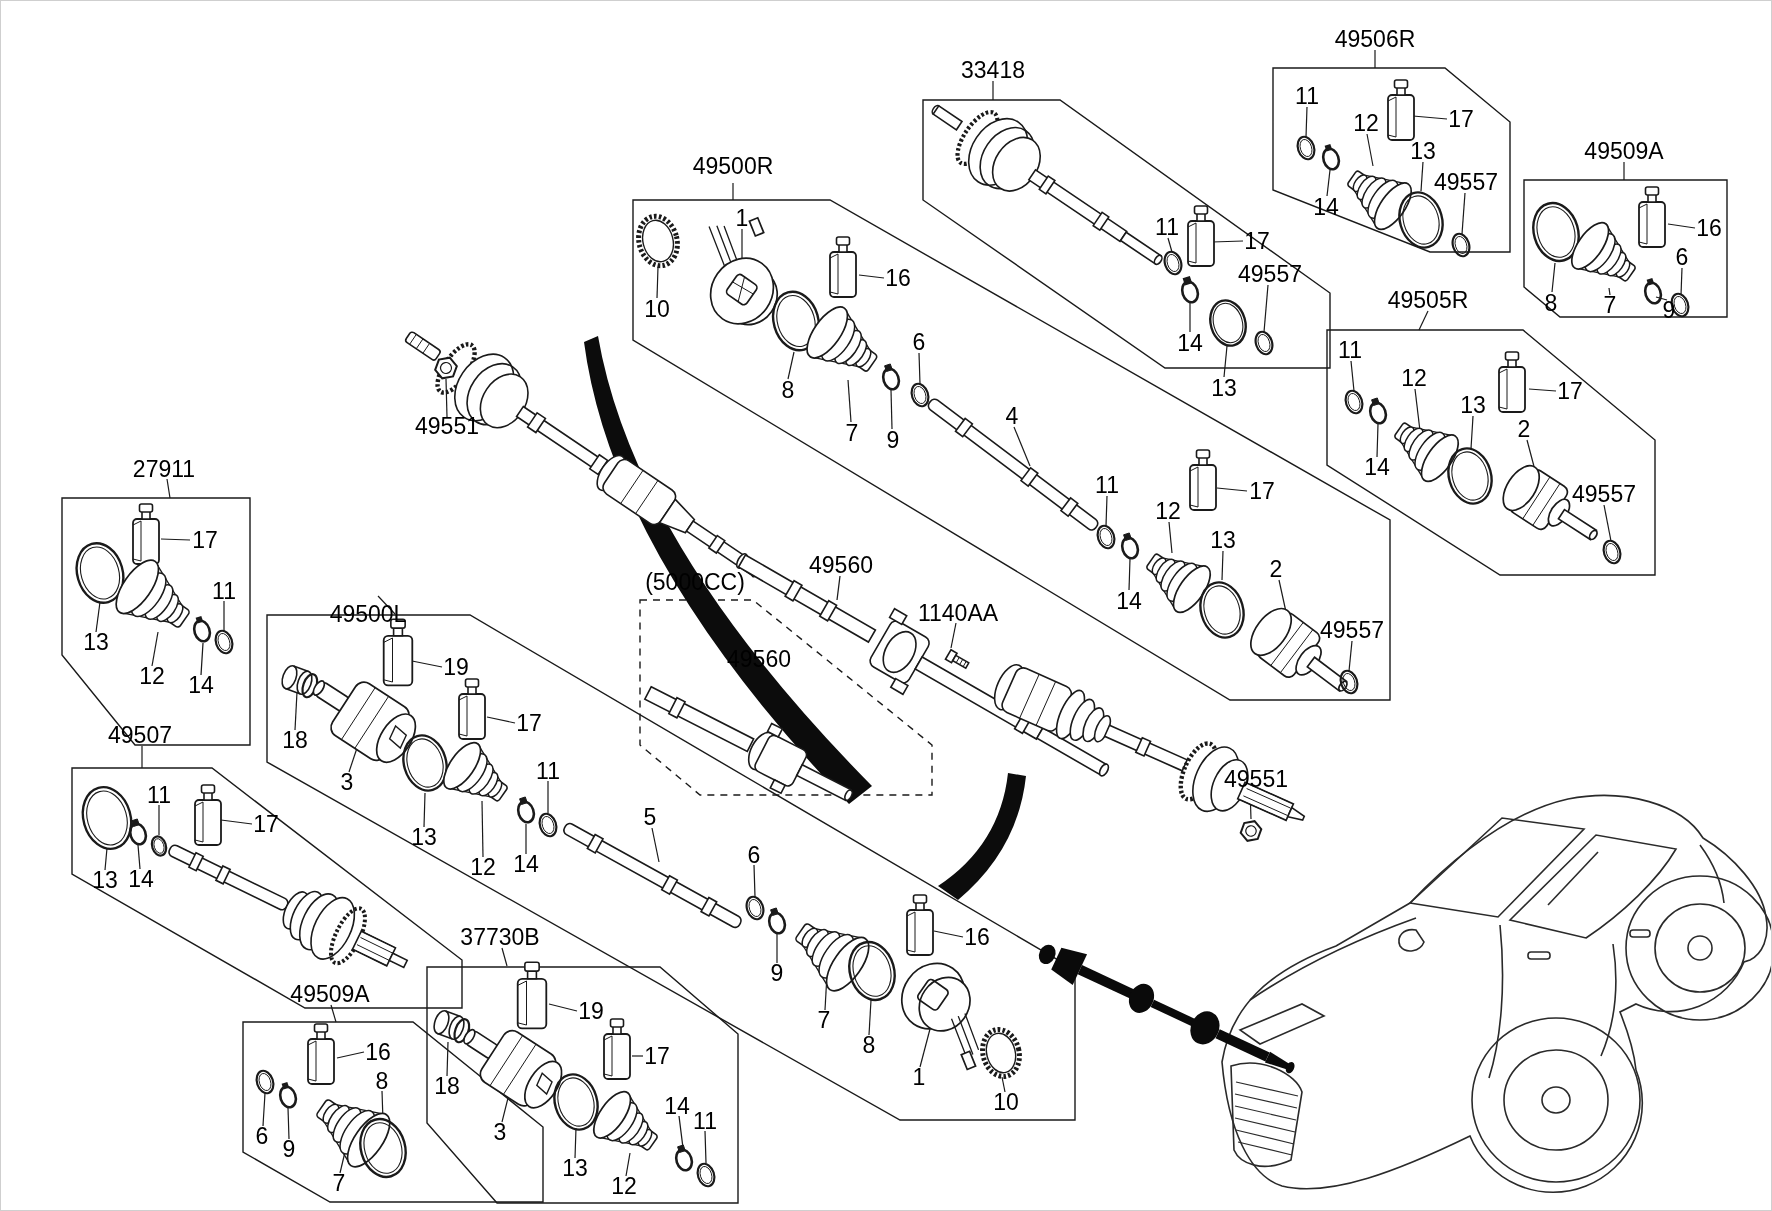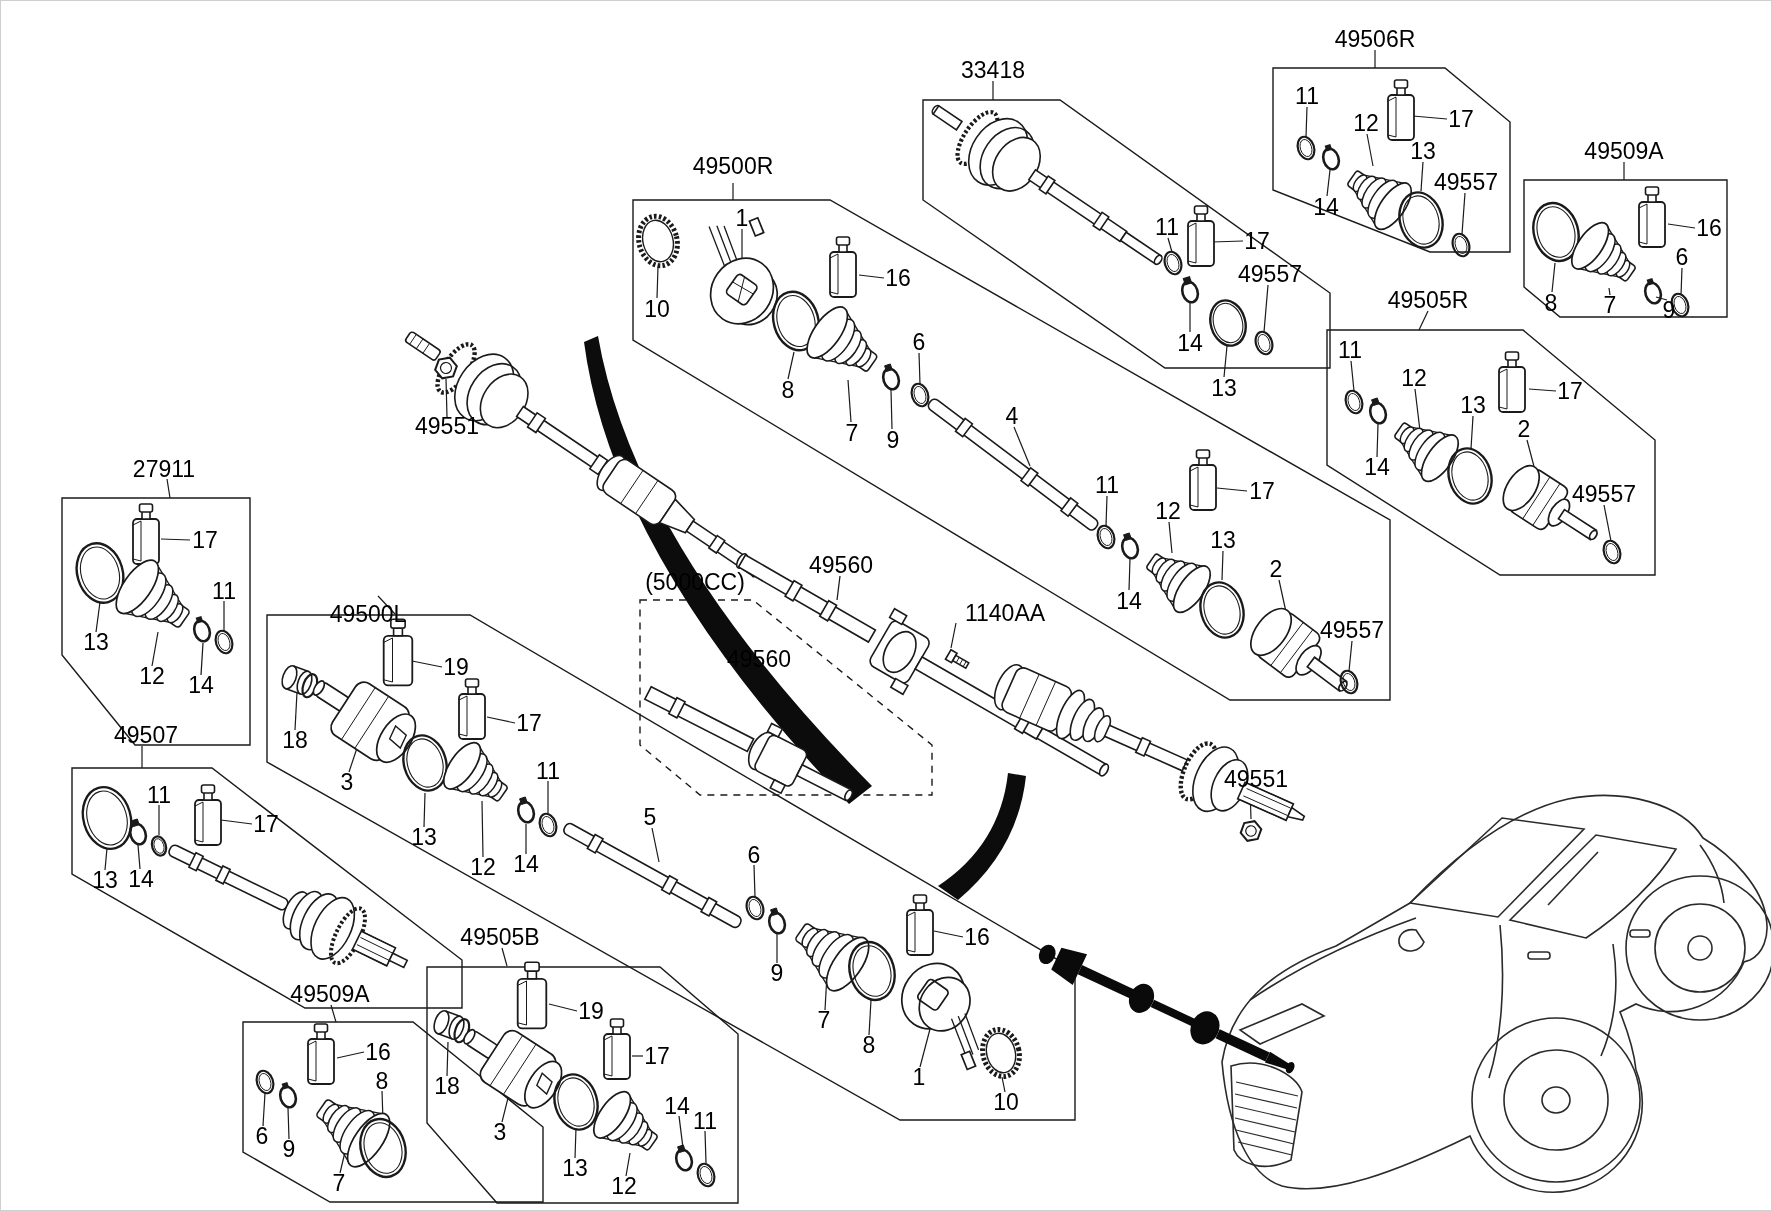--- a/index.html
+++ b/index.html
@@ -553,43 +553,43 @@
 <div class="lb" style="left:548px;top:771px">11</div>
 <div class="lb" style="left:650px;top:817px">5</div>
 <div class="lb" style="left:754px;top:855px">6</div>
 <div class="lb" style="left:777px;top:973px">9</div>
 <div class="lb" style="left:824px;top:1020px">7</div>
 <div class="lb" style="left:869px;top:1045px">8</div>
 <div class="lb" style="left:977px;top:937px">16</div>
 <div class="lb" style="left:919px;top:1077px">1</div>
 <div class="lb" style="left:1006px;top:1102px">10</div>
 
-<div class="lb" style="left:146px;top:735px">49507</div>
+<div class="lb" style="left:140px;top:735px">49507</div>
 <div class="lb" style="left:105px;top:880px">13</div>
 <div class="lb" style="left:141px;top:879px">14</div>
 <div class="lb" style="left:159px;top:795px">11</div>
 <div class="lb" style="left:266px;top:824px">17</div>
 
 <div class="lb" style="left:330px;top:994px">49509A</div>
 <div class="lb" style="left:378px;top:1052px">16</div>
 <div class="lb" style="left:262px;top:1136px">6</div>
 <div class="lb" style="left:289px;top:1149px">9</div>
 <div class="lb" style="left:339px;top:1183px">7</div>
 <div class="lb" style="left:382px;top:1081px">8</div>
 
-<div class="lb" style="left:500px;top:937px">49505B</div>
+<div class="lb" style="left:500px;top:937px">37730B</div>
 <div class="lb" style="left:447px;top:1086px">18</div>
 <div class="lb" style="left:500px;top:1132px">3</div>
 <div class="lb" style="left:591px;top:1011px">19</div>
 <div class="lb" style="left:657px;top:1056px">17</div>
 <div class="lb" style="left:575px;top:1168px">13</div>
 <div class="lb" style="left:624px;top:1186px">12</div>
 <div class="lb" style="left:677px;top:1106px">14</div>
 <div class="lb" style="left:705px;top:1121px">11</div>
 
 <div class="lb" style="left:447px;top:426px">49551</div>
 <div class="lb" style="left:1256px;top:779px">49551</div>
 <div class="lb" style="left:841px;top:565px">49560</div>
 <div class="lb" style="left:759px;top:659px">49560</div>
 <div class="lb" style="left:695px;top:582px">(5000CC)</div>
-<div class="lb" style="left:1005px;top:613px">1140AA</div>
+<div class="lb" style="left:958px;top:613px">1140AA</div>
 
 </div>
 
 </body></html>

